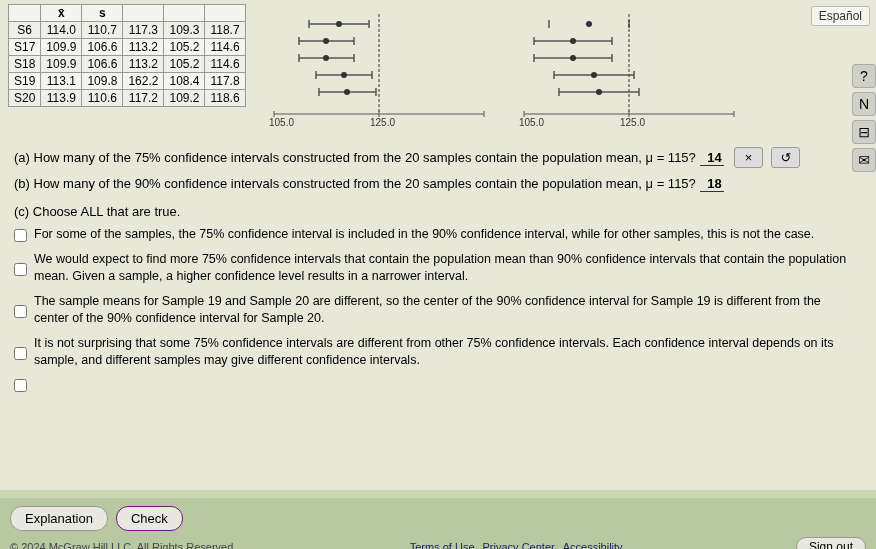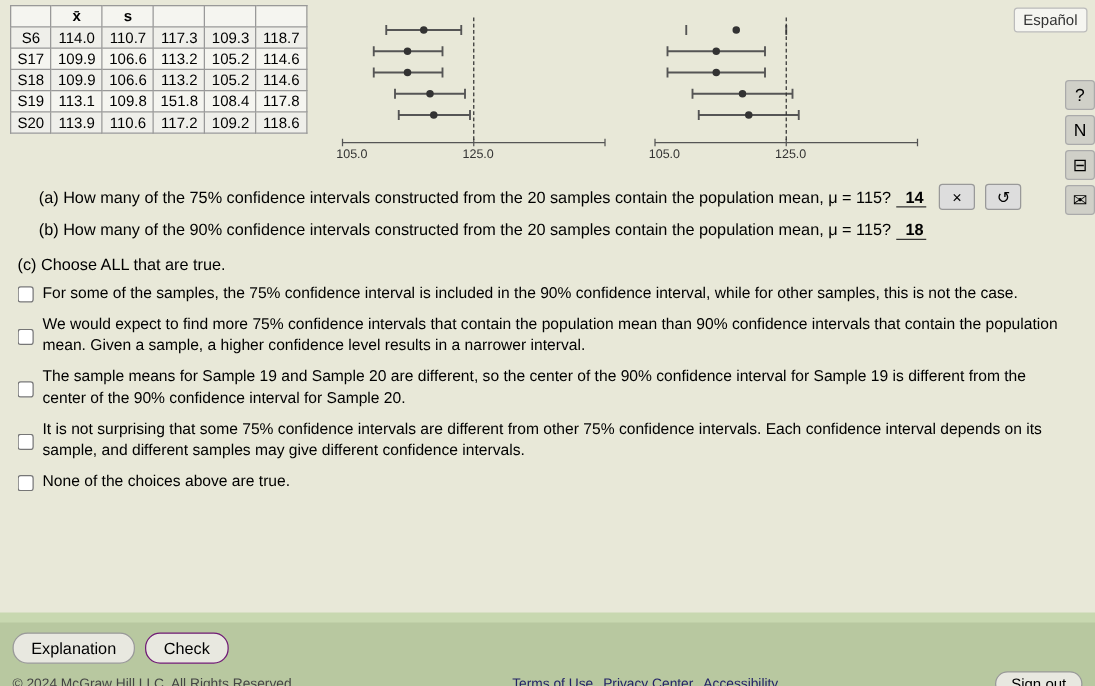--- a/index.html
+++ b/index.html
@@ -49,21 +49,21 @@
     }
     table tr:nth-child(odd) td { background: #efefea; }
     
     .chart-section {
       flex: 1;
       padding: 4px 0;
       position: relative;
     }
     
     .questions-area {
-      padding: 6px 14px 4px 31px;
+      padding: 6px 14px 4px 14px;
       font-size: 13px;
     }
     .question-row {
       margin-bottom: 8px;
       display: flex;
       align-items: baseline;
       flex-wrap: wrap;
     }
     .question-label {
       font-weight: normal;
@@ -260,21 +260,21 @@
       <td>109.9</td>
       <td>106.6</td>
       <td>113.2</td>
       <td>105.2</td>
       <td>114.6</td>
     </tr>
               <tr>
       <td>S19</td>
       <td>113.1</td>
       <td>109.8</td>
-      <td>151.8</td>
+      <td>162.2</td>
       <td>108.4</td>
       <td>117.8</td>
     </tr>
               <tr>
       <td>S20</td>
       <td>113.9</td>
       <td>110.6</td>
       <td>117.2</td>
       <td>109.2</td>
       <td>118.6</td>
@@ -388,21 +388,20 @@
         <div class="checkbox-item">
       <input type="checkbox" id="cb3" style="">
       <label for="cb3" class="checkbox-text">The sample means for Sample 19 and Sample 20 are different, so the center of the 90% confidence interval for Sample 19 is different from the center of the 90% confidence interval for Sample 20.</label>
     </div>
         <div class="checkbox-item">
       <input type="checkbox" id="cb4" style="">
       <label for="cb4" class="checkbox-text">It is not surprising that some 75% confidence intervals are different from other 75% confidence intervals. Each confidence interval depends on its sample, and different samples may give different confidence intervals.</label>
     </div>
         <div class="checkbox-item">
       <input type="checkbox" id="cb5" style="">
-      <label for="cb5" class="checkbox-text">None of the choices above are true.</label>
     </div>
       </div>
 
     <div class="side-icons">
       <div class="side-icon">?</div>
       <div class="side-icon">N</div>
       <div class="side-icon">⊟</div>
       <div class="side-icon">✉</div>
     </div>
   </div>

